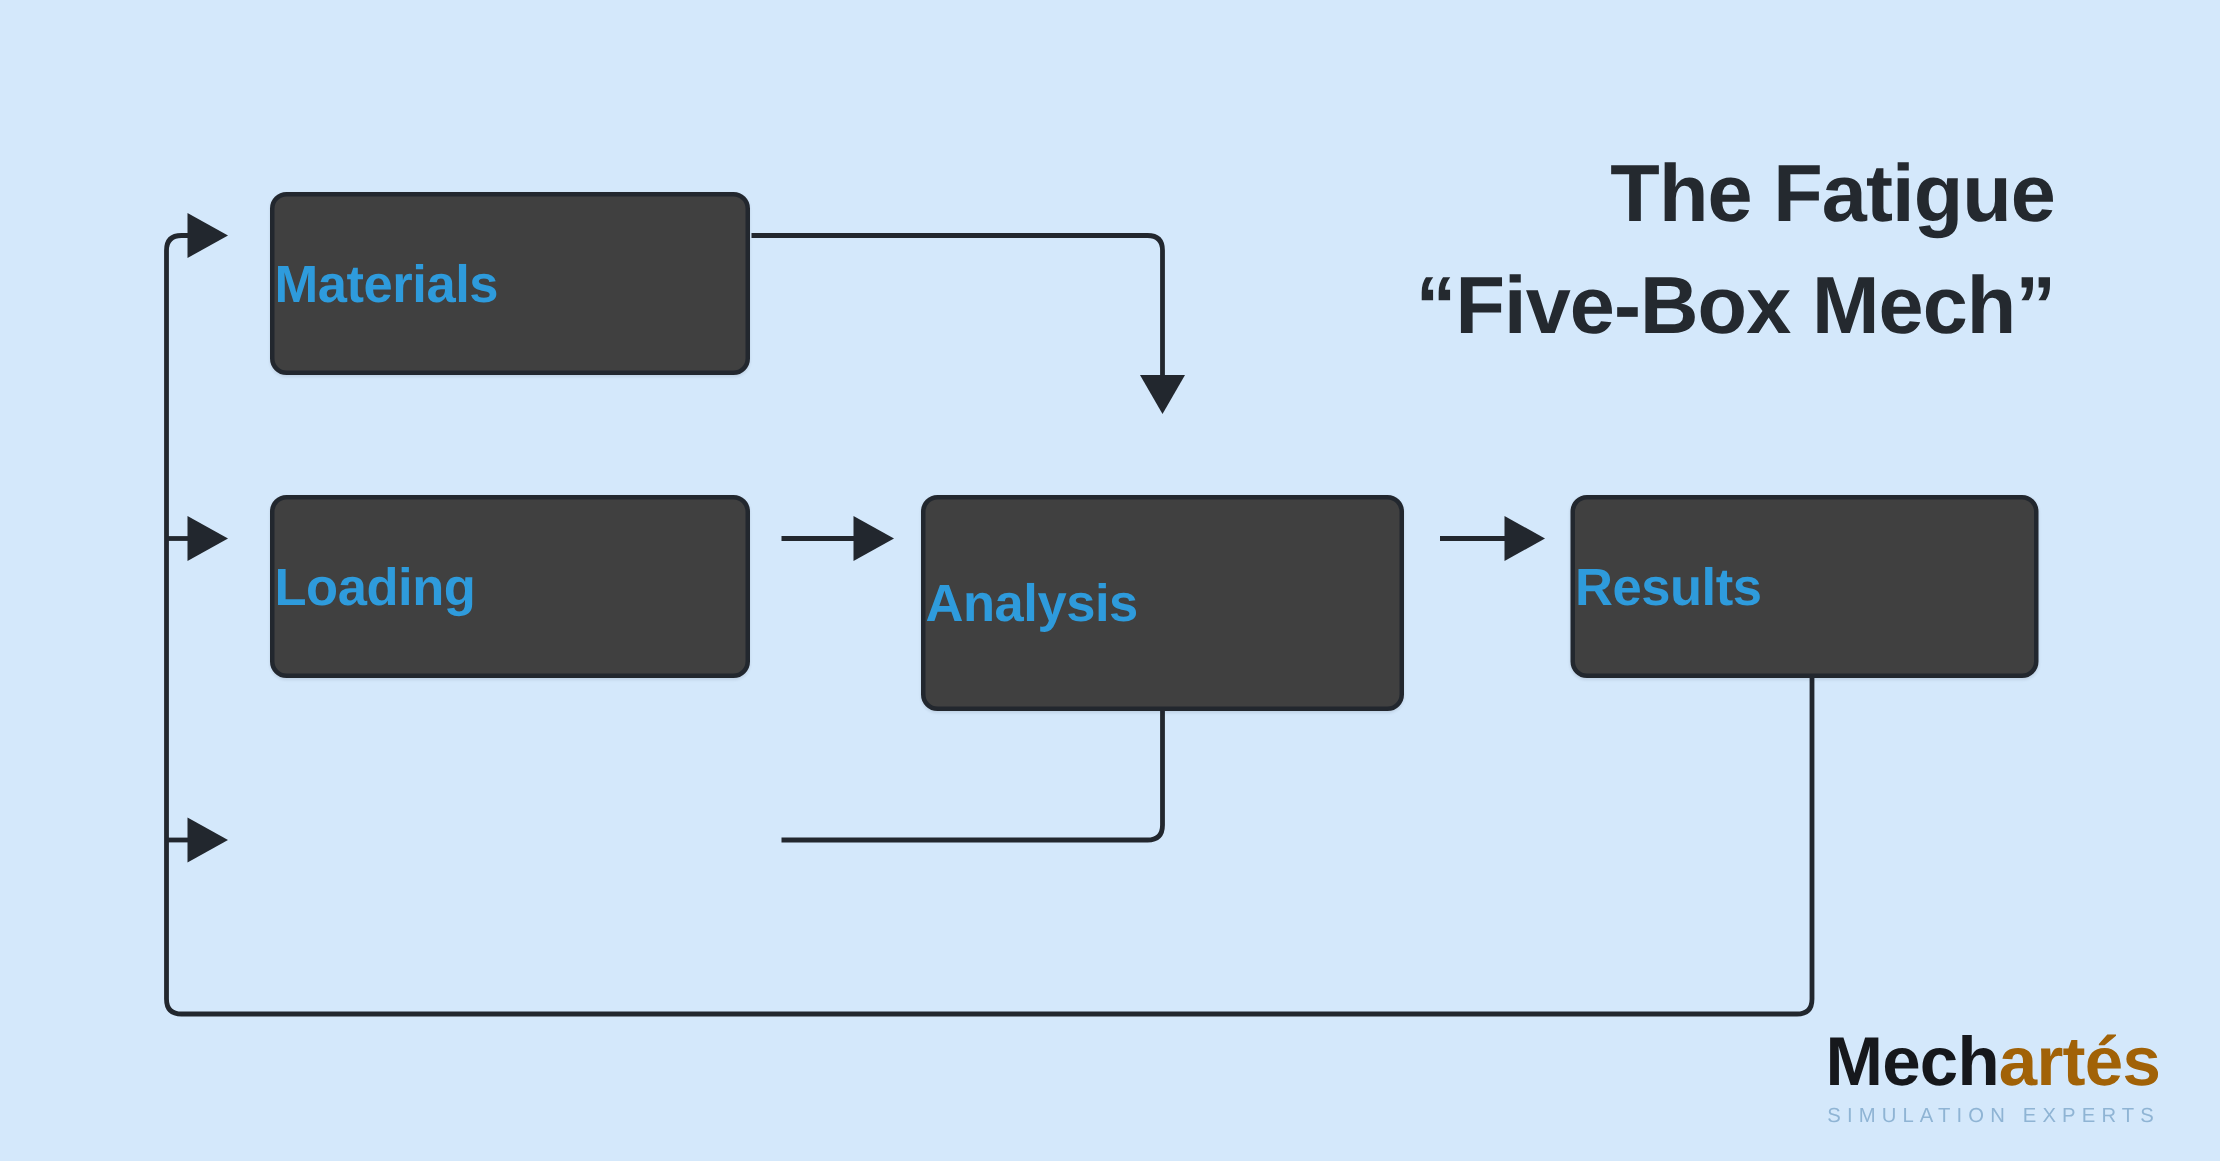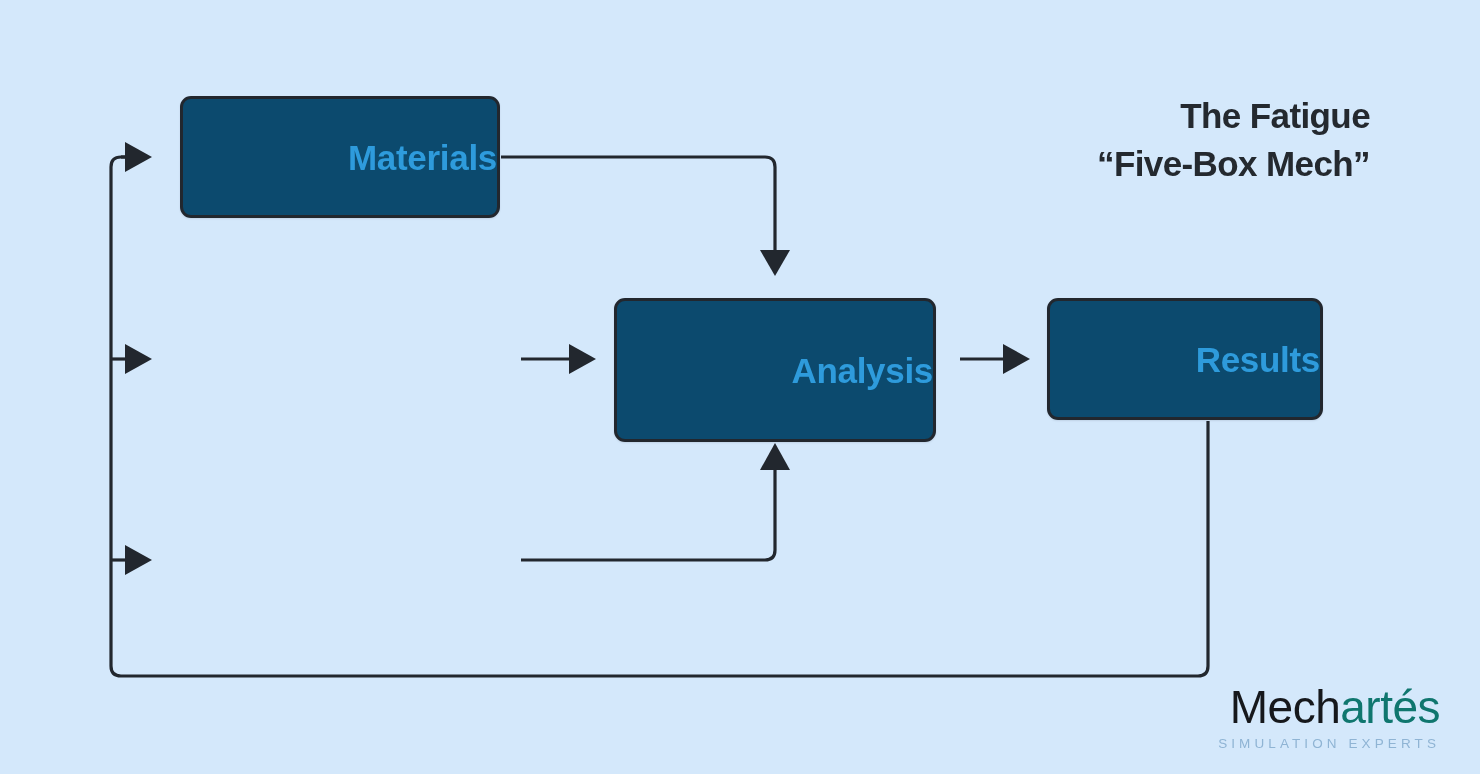--- a/index.html
+++ b/index.html
@@ -39,73 +39,74 @@
   }
   .arrow-head {
     fill: #22272e;
     stroke: none;
   }
 
   
   .node {
     position: absolute;
     box-sizing: border-box;
-    background: #0c4a6e;
+    background: #404040;
     border: 3.2px solid #22272e;
     border-radius: 11px;
     display: flex;
     align-items: center;
-    justify-content: flex-end;
+    justify-content: flex-start;
     box-shadow: 0 1px 2px rgba(20,30,45,0.10);
+    margin-top: 32px;
   }
   .node-label {
     color: #2e9bdc;
     font-size: 35px;
     font-weight: bold;
     letter-spacing: -0.3px;
     line-height: 1;
     white-space: nowrap;
   }
 
   #node-materials { left: 180px;  top: 96px;  width: 320px; height: 122px; }
   #node-loading   { left: 180px;  top: 298px; width: 320px; height: 122px; }
   #node-geometry  { left: 180px;  top: 499px; width: 320px; height: 122px; }
   #node-analysis  { left: 614px;  top: 298px; width: 322px; height: 144px; }
-  #node-results   { left: 1047px; top: 298px; width: 276px; height: 122px; }
+  #node-results   { left: 1047px; top: 298px; width: 312px; height: 122px; }
 
   
   #title {
     position: absolute;
     right: 110px;
     top: 92px;
     text-align: right;
     color: #24292f;
-    font-size: 35px;
+    font-size: 54px;
     font-weight: bold;
     line-height: 1.38;
     letter-spacing: -0.6px;
     white-space: nowrap;
   }
   #title .title-line { display: block; }
 
   
   #logo {
     position: absolute;
     right: 40px;
     bottom: 24px;
     text-align: right;
     line-height: 1;
   }
   #logo-wordmark {
     font-size: 46px;
     letter-spacing: -0.5px;
     white-space: nowrap;
   }
-  #logo-mech { color: #16181c; font-weight: 400; }
-  #logo-artes { color: #0f766e; font-weight: 400; }
+  #logo-mech { color: #16181c; font-weight: 700; }
+  #logo-artes { color: #a16207; font-weight: 700; }
   #logo-tagline {
     margin-top: 7px;
     font-size: 13.5px;
     letter-spacing: 4.1px;
     color: #8fb4d4;
     white-space: nowrap;
     font-weight: 400;
     margin-left: 32px;
   }
 </style>
@@ -160,20 +161,23 @@
     <g>
       <path class="conn-path" d="M 111 560 L 128 560"></path>
       <polygon class="arrow-head" points="152,560 125,545 125,575"></polygon>
     </g>
   </svg>
 
   <div class="node" id="node-materials">
     <span class="node-label">Materials</span>
   </div>
 
+  <div class="node" id="node-loading">
+    <span class="node-label">Loading</span>
+  </div>
 
 
   <div class="node" id="node-analysis">
     <span class="node-label">Analysis</span>
   </div>
 
   <div class="node" id="node-results">
     <span class="node-label">Results</span>
   </div>
 

